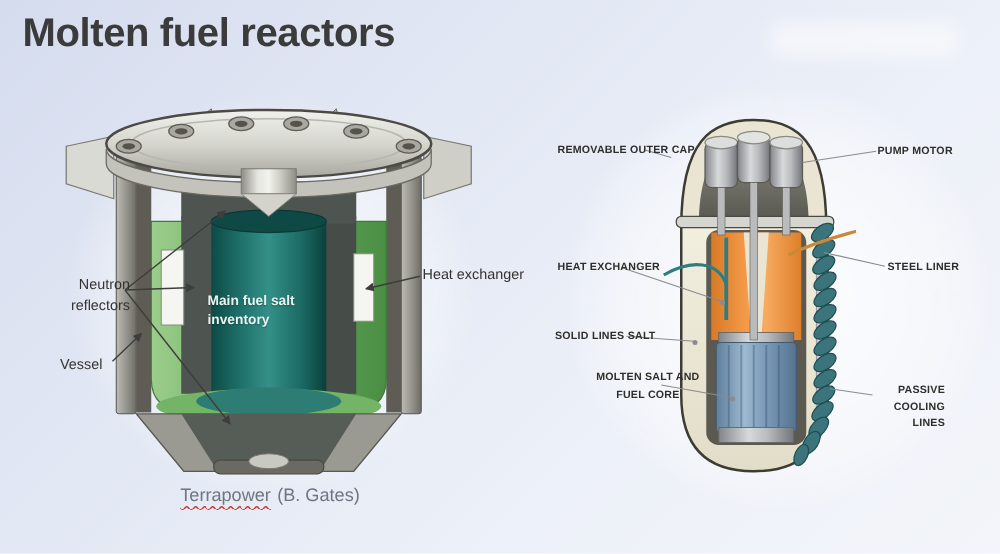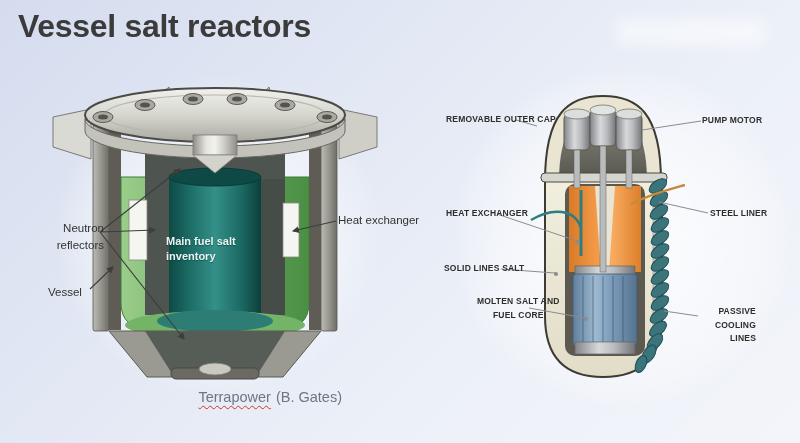--- a/index.html
+++ b/index.html
@@ -24,39 +24,39 @@
   .lbl-c{text-align:right;}
   .core-label{
     left:166px;top:234px;width:100px;text-align:left;
     color:#e9f3f0;font-size:11px;font-weight:600;line-height:1.4;white-space:pre-line;
     text-shadow:0 1px 1px rgba(0,40,35,.45);
   }
   .rlbl{
     color:#2e2e2c;font-size:8.5px;font-weight:bold;letter-spacing:.2px;
     line-height:1.6;white-space:pre-line;text-align:center;
   }
-  .caption{width:252px;text-align:right;font-size:14.5px;color:#6e7681;line-height:1.5;}
+  .caption{width:252px;text-align:center;font-size:14.5px;color:#6e7681;line-height:1.5;}
   .caption .company{
     text-decoration:underline wavy #cc372b 1px; text-underline-offset:3px;
     border-bottom:1px solid transparent;
   }
   .caption .founder{margin-left:5px;}
   svg{display:block;}
   .overlay{left:0;top:0;pointer-events:none;}
 </style>
 </head>
 <body>
 
 <div class="slide">
 
   <div class="abs halo halo-left"></div>
   <div class="abs halo halo-right"></div>
   <div class="abs watermark"></div>
 
-  <div class="abs title">Vessel salt reactors</div>
+  <div class="abs title">Molten fuel reactors</div>
 
   <svg class="abs" style="left:45px;top:85px" width="340" height="300" viewBox="0 0 340 300">
     <defs>
       <linearGradient id="gMetal" x1="0" y1="0" x2="0" y2="1">
         <stop offset="0" stop-color="#f1f1ed"></stop>
           <stop offset=".5" stop-color="#d6d6cf"></stop>
           <stop offset="1" stop-color="#a9a9a1"></stop>
       </linearGradient>
       <linearGradient id="gMetalH" x1="0" y1="0" x2="1" y2="0">
         <stop offset="0" stop-color="#8e8e86"></stop>

